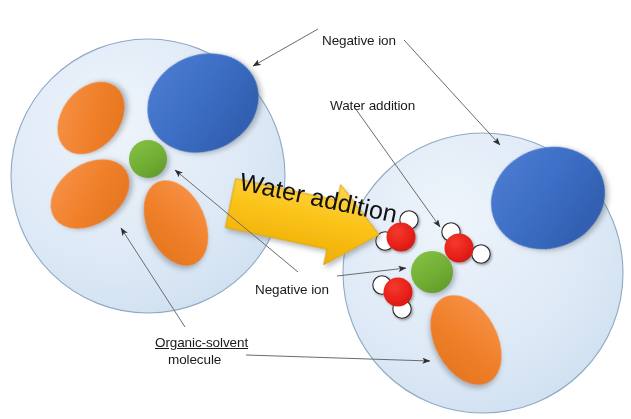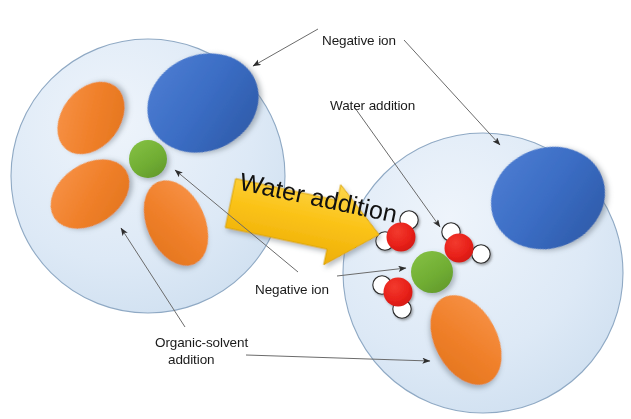--- a/index.html
+++ b/index.html
@@ -145,19 +145,19 @@
       <line x1="246" y1="355" x2="430" y2="361" marker-end="url(#arrowHead)"></line>
     </g>
   </svg>
 
   <div class="label" style="left:322px; top:32px;">Negative ion</div>
 
   <div class="label" style="left:330px; top:97px;">Water addition</div>
 
   <div class="label" style="left:255px; top:281px;">Negative ion</div>
 
-  <div class="label" style="left:155px; top:334px;">Organic-solvent</div>
+  <div class="label" style="left:155px; top:334px;text-decoration:underline;">Organic-solvent</div>
 
-  <div class="label" style="left:168px; top:351px;">addition</div>
+  <div class="label" style="left:168px; top:351px;">molecule</div>
 
   <div id="arrow-text" style="left:243px; top:167px; transform: rotate(12deg);">Water addition</div>
 
 </div>
 
 </body></html>

